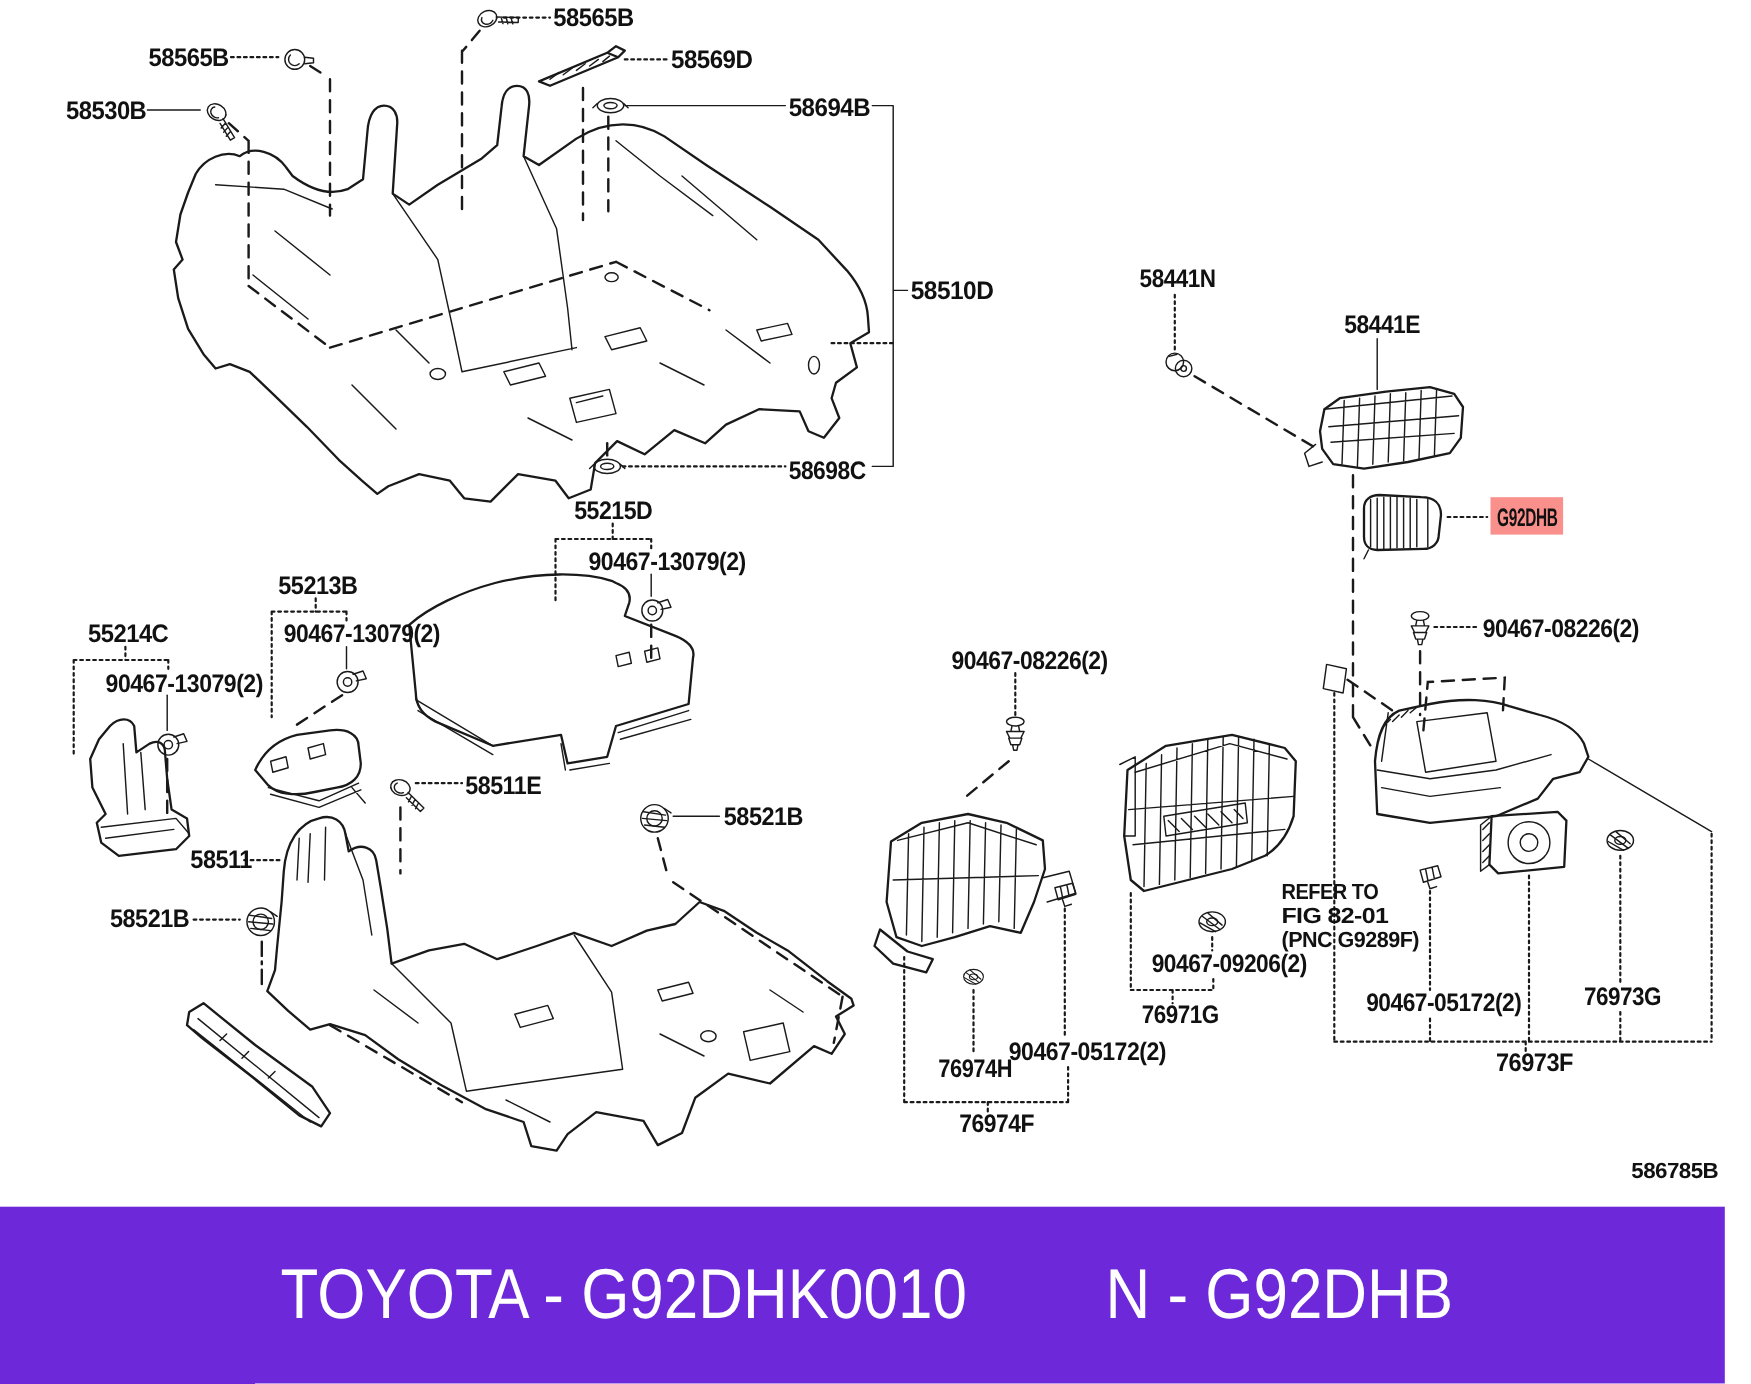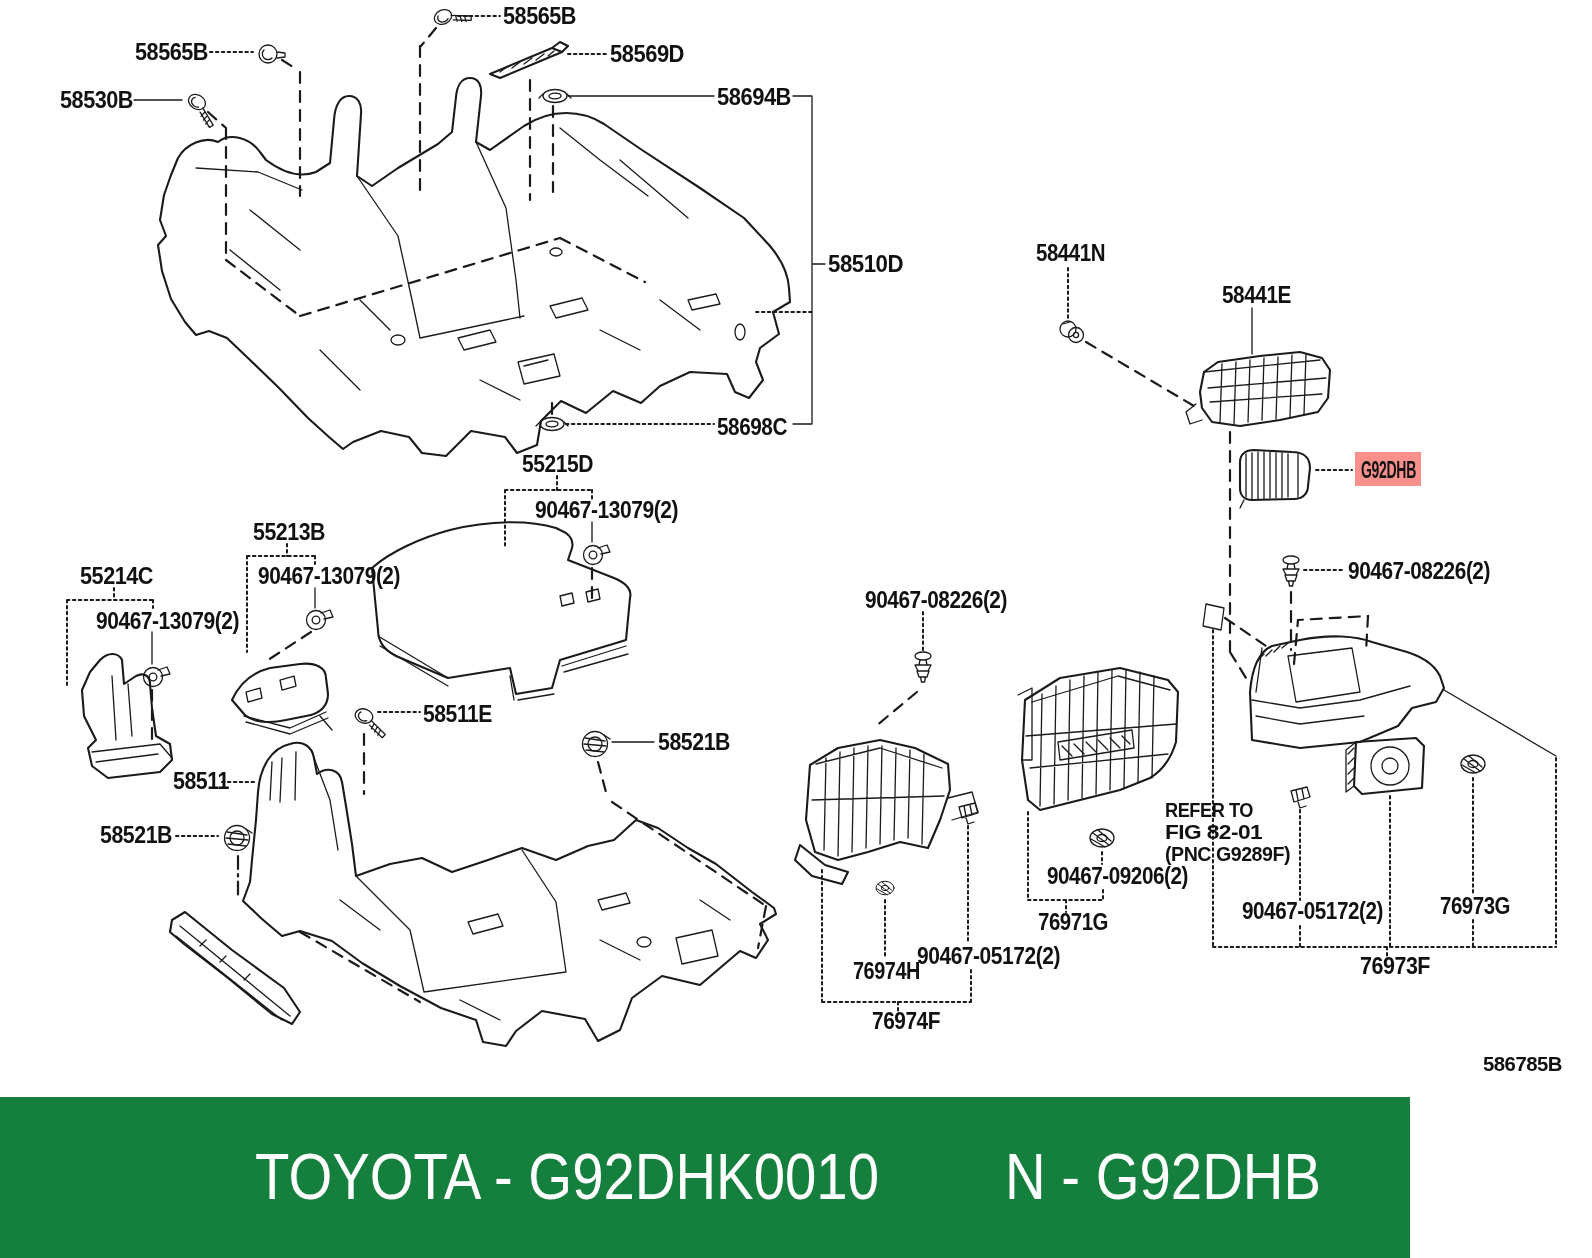--- a/index.html
+++ b/index.html
@@ -6,21 +6,21 @@
   #stage{position:relative;width:1592px;height:1258px;background:#fff;overflow:hidden;
          font-family:"Liberation Sans",sans-serif}
   svg{position:absolute;left:0;top:0}
   .ln {fill:none;stroke:#1a1a1a;stroke-width:2.1;stroke-linejoin:round;stroke-linecap:round}
   .ln2{fill:none;stroke:#1a1a1a;stroke-width:1.3;stroke-linejoin:round;stroke-linecap:round}
   .dot{fill:none;stroke:#1a1a1a;stroke-width:2;stroke-dasharray:2.5 3.4;stroke-linecap:round}
   .dsh{fill:none;stroke:#1a1a1a;stroke-width:2.2;stroke-dasharray:11 8;stroke-linecap:round}
   .ddt{fill:none;stroke:#1a1a1a;stroke-width:2.2;stroke-dasharray:13 5 2.5 5;stroke-linecap:round}
   .lbl{font:700 23px "Liberation Sans",sans-serif;fill:#111;letter-spacing:-.5px}
   .lbl-sm{font:700 20px "Liberation Sans",sans-serif;fill:#111;letter-spacing:-.5px}
-  .footer{position:absolute;left:0;top:1097px;width:1410px;height:161px;background:#15803d}
+  .footer{position:absolute;left:0;top:1097px;width:1568px;height:161px;background:#6d28d9}
   .fspan{position:absolute;top:50%;color:#fff;font:400 64px "Liberation Sans",sans-serif;
          white-space:nowrap;transform:translate(-50%,-52%) scaleX(.88)}
   .f-left{left:567px}.f-right{left:1163px}
 </style>
 </head>
 <body>
 
 <div id="stage">
 <svg width="1592" height="1258" viewBox="0 0 1592 1258">
   <defs>

